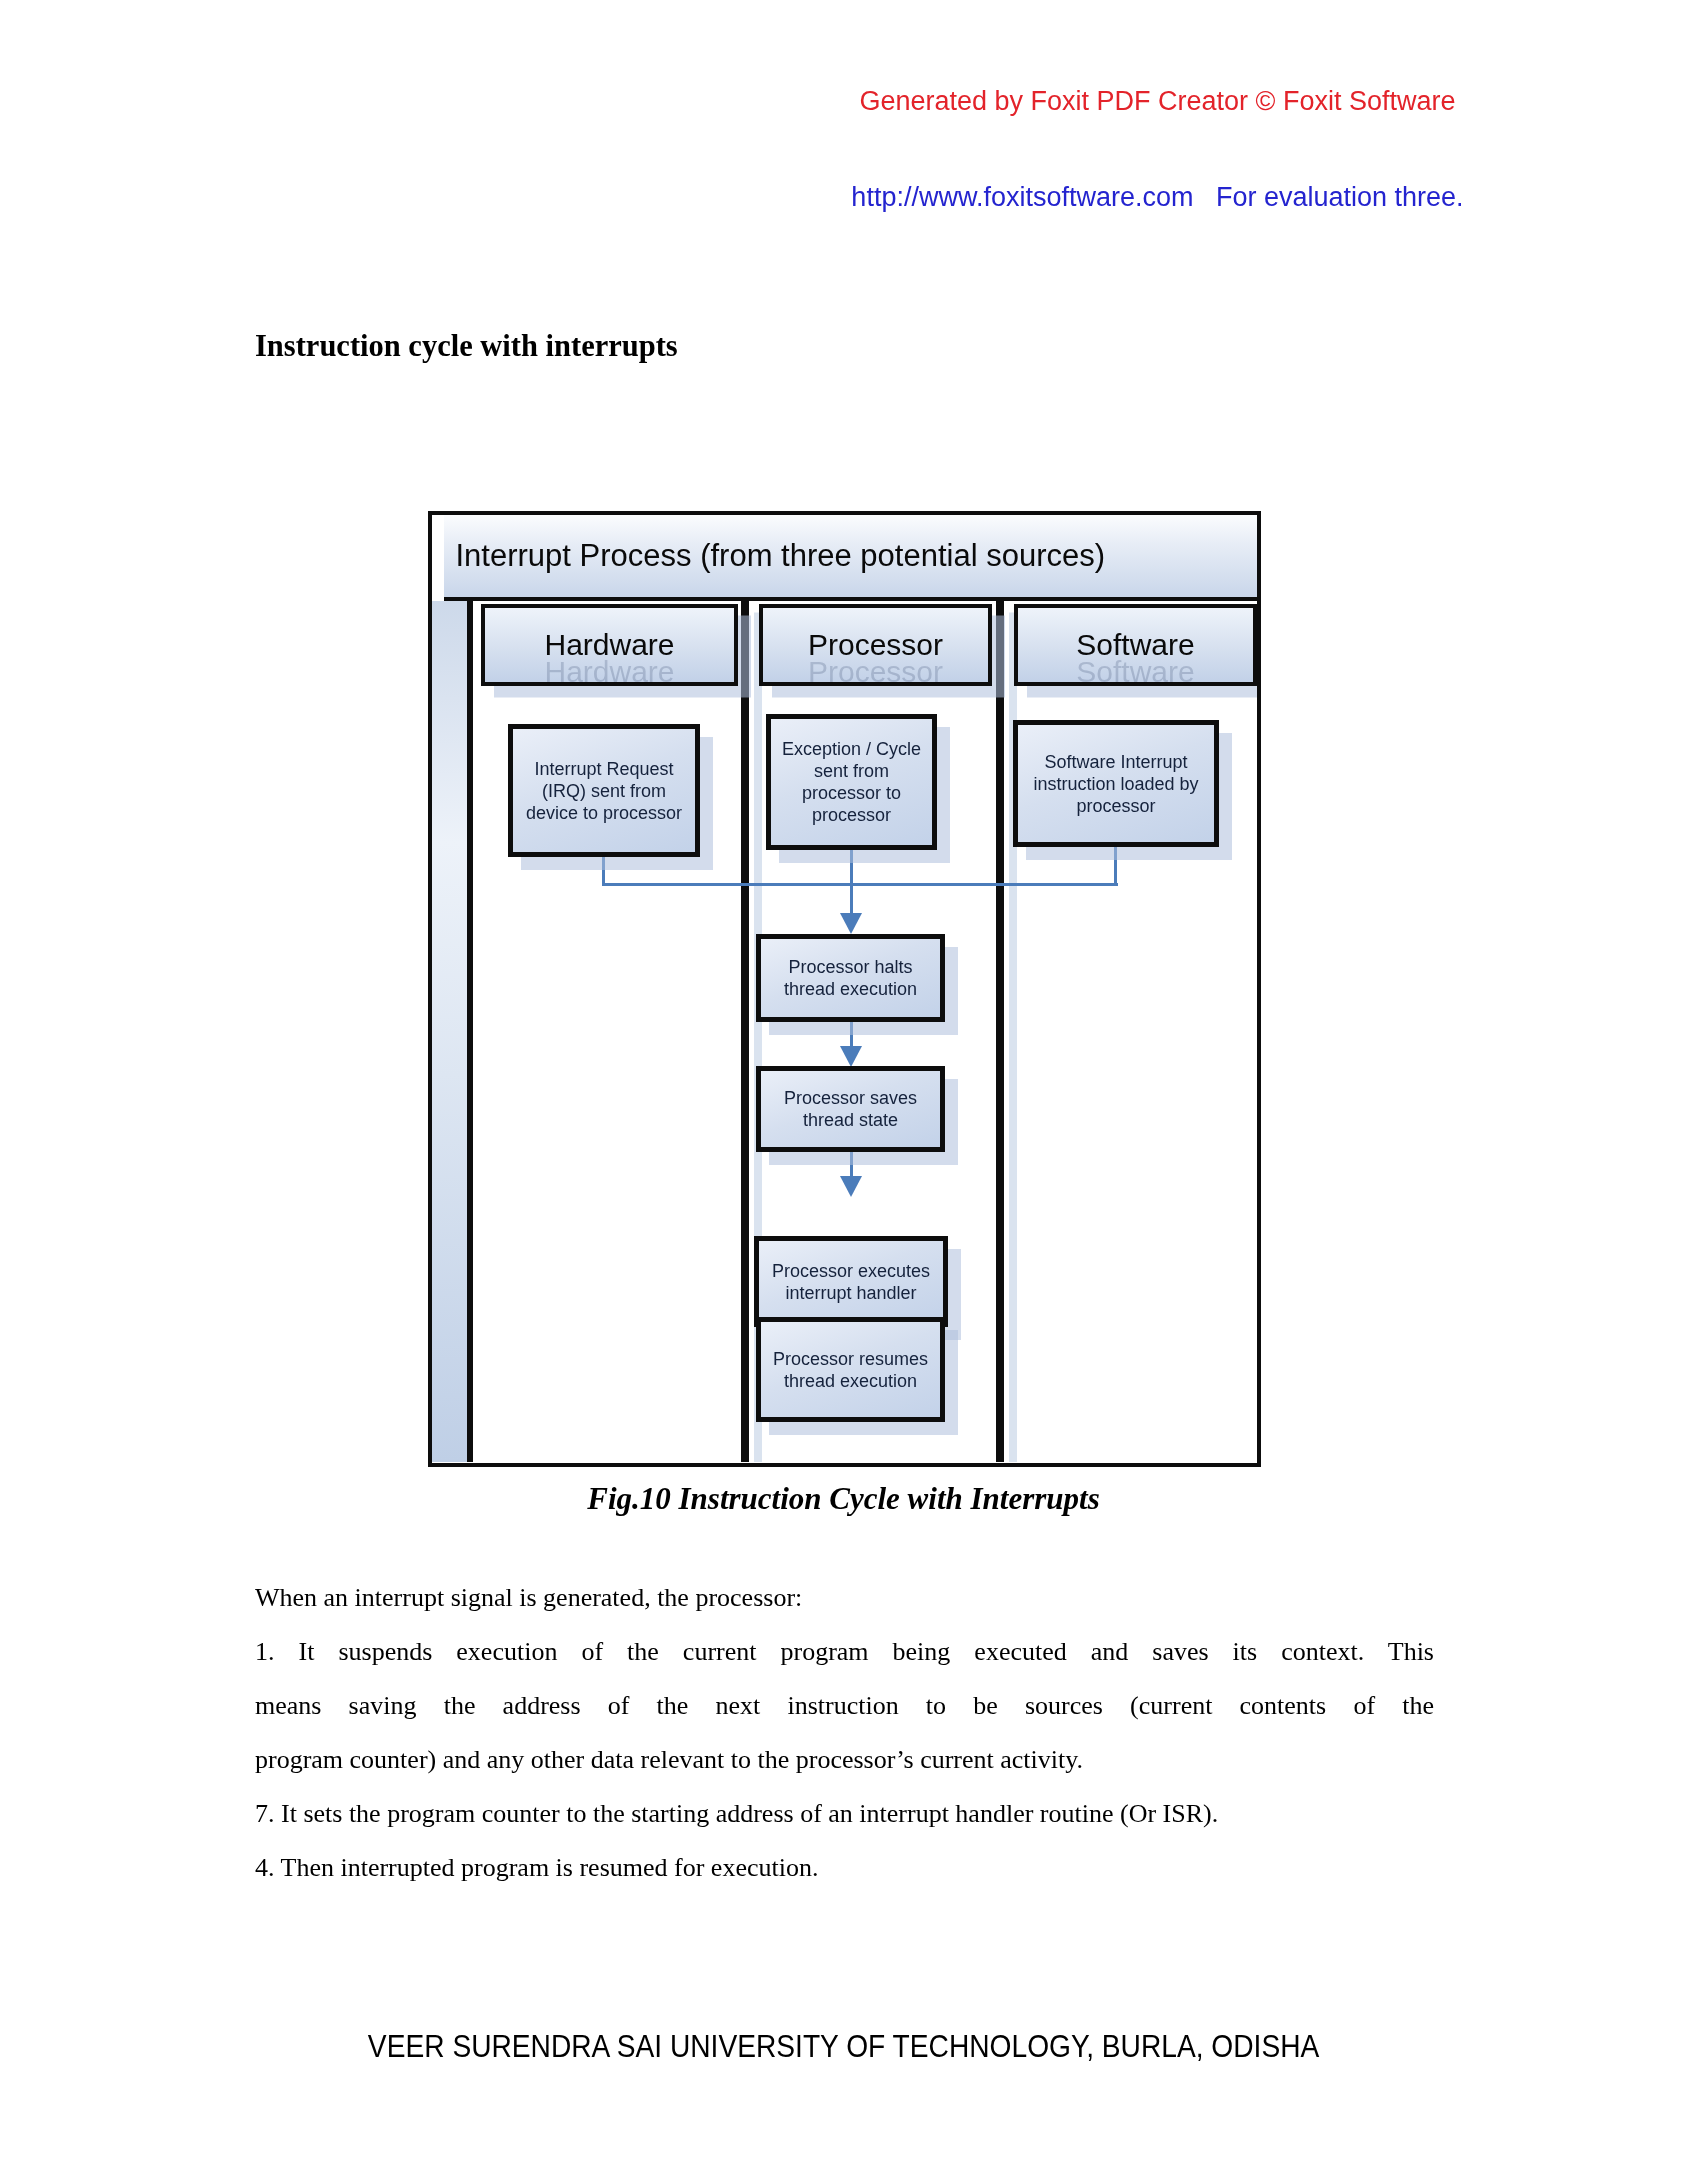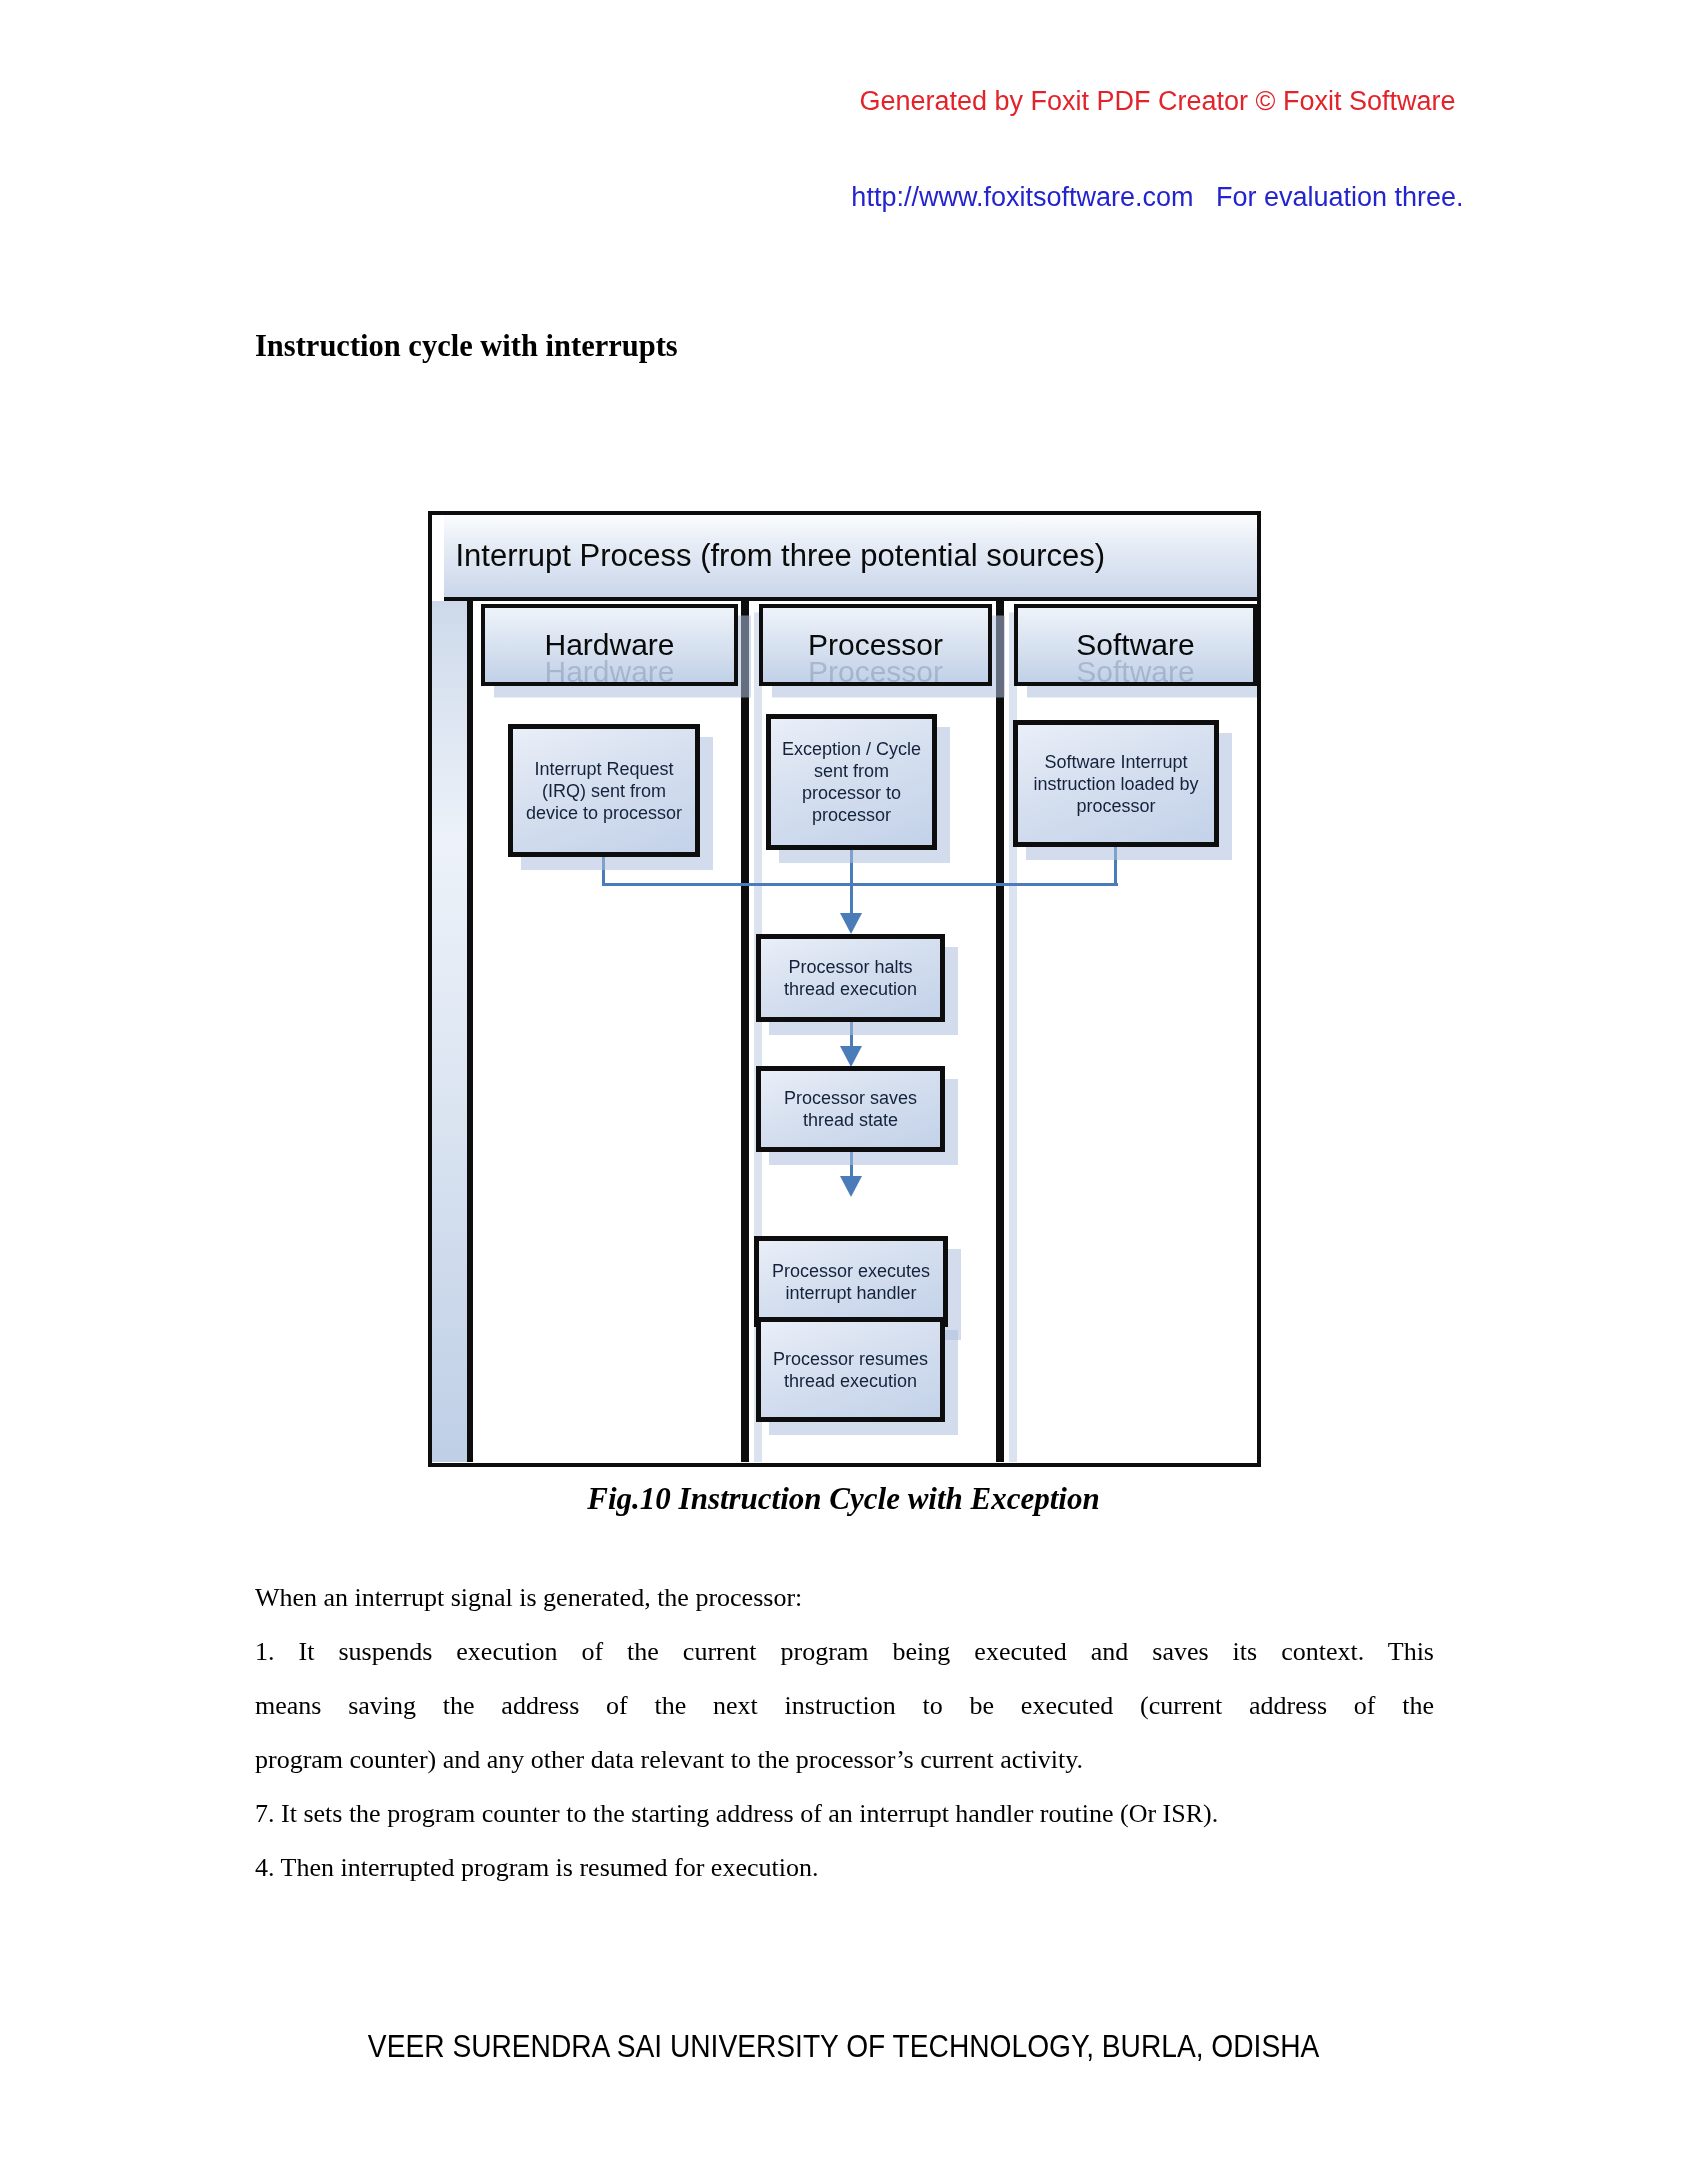--- a/index.html
+++ b/index.html
@@ -143,26 +143,26 @@
       <div class="dg-box b3">Software Interrupt instruction loaded by processor</div>
 
       <div class="dg-box f1">Processor halts thread execution</div>
       <div class="dg-box f2">Processor saves thread state</div>
       <div class="dg-box f3">Processor executes interrupt handler</div>
       <div class="dg-box f4">Processor resumes thread execution</div>
 
     </div>
   </div>
 
-  <div class="caption">Fig.10 Instruction Cycle with Exception</div>
+  <div class="caption">Fig.10 Instruction Cycle with Interrupts</div>
 
   <div class="body-text">
     <div class="body-line">When an interrupt signal is generated, the processor:</div>
     <div class="body-line justify">1. It suspends execution of the current program being executed and saves its context. This</div>
-    <div class="body-line justify">means saving the address of the next instruction to be executed (current address of the</div>
+    <div class="body-line justify">means saving the address of the next instruction to be sources (current contents of the</div>
     <div class="body-line">program counter) and any other data relevant to the processor’s current activity.</div>
     <div class="body-line">7. It sets the program counter to the starting address of an interrupt handler routine (Or ISR).</div>
     <div class="body-line">4. Then interrupted program is resumed for execution.</div>
   </div>
 
   <div class="footer">
     <span class="footer-inner">VEER SURENDRA SAI UNIVERSITY OF TECHNOLOGY, BURLA, ODISHA</span>
   </div>
 
 </div>

